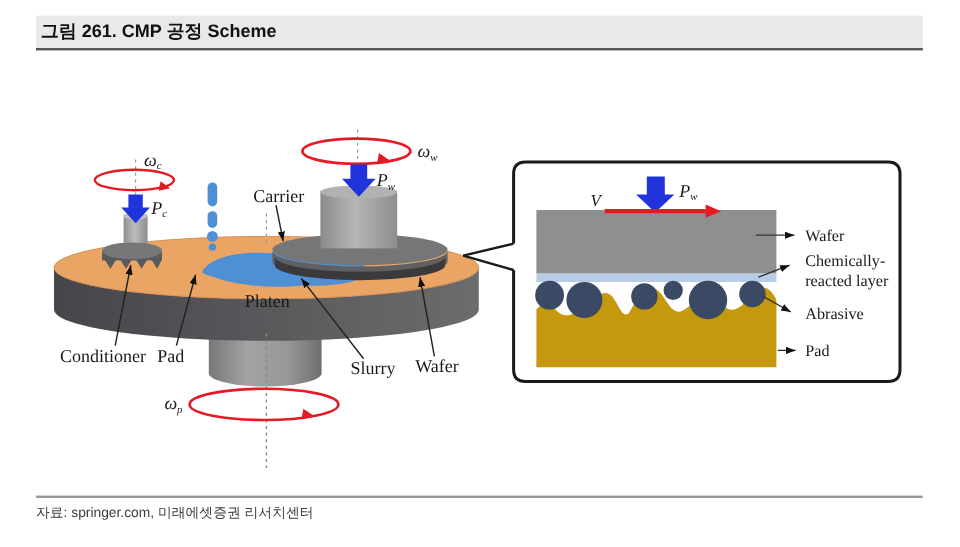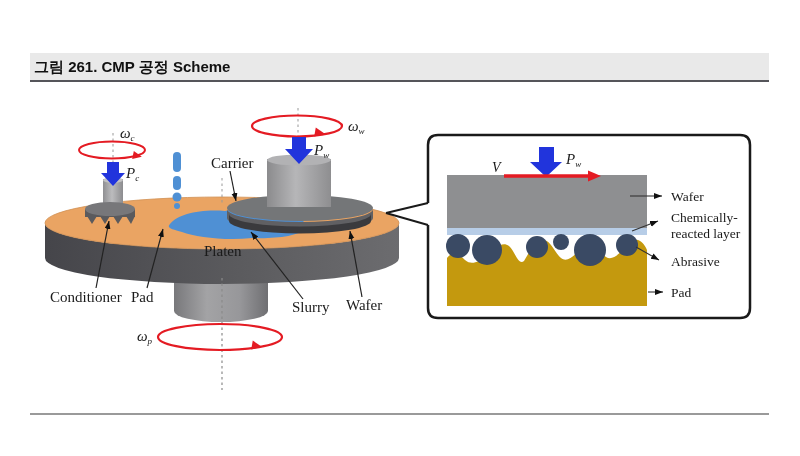--- a/index.html
+++ b/index.html
@@ -1,19 +1,19 @@
 <!DOCTYPE html>
 <html><head>
 <meta charset="utf-8">
 <style>
   html,body{margin:0;padding:0;background:#fff;}
   #screen{position:relative;width:800px;height:456px;background:#fff;overflow:hidden;
           font-family:"Liberation Sans",sans-serif;}
   #title-bar{position:absolute;left:30px;top:13px;width:739px;height:29px;background:#e9e9e9;
-             border-bottom:2px solid #55555a;box-sizing:border-box;margin-top:40px;}
+             border-bottom:2px solid #55555a;box-sizing:border-box;}
   #title-bar .t{position:absolute;left:4px;top:0;line-height:27px;font-size:15px;font-weight:bold;color:#111;}
   #footer-line{position:absolute;left:30px;top:413px;width:739px;border-top:2px solid #9a9a9a;}
   #footer-text{position:absolute;left:30px;top:420px;font-size:11.5px;color:#3c3c3c;}
   svg text{font-family:"Liberation Serif",serif;fill:#1a1a1a;}
   .sym{font-style:italic;}
 </style>
 </head>
 <body>
 
 <div id="screen">
@@ -159,13 +159,14 @@
 
       <line x1="636" y1="247" x2="659" y2="260" stroke="#333" stroke-width="1.1" marker-end="url(#ah)"></line>
       <text x="671" y="266" font-size="13.5">Abrasive</text>
 
       <line x1="648" y1="292" x2="663" y2="292" stroke="#333" stroke-width="1.1" marker-end="url(#ah)"></line>
       <text x="671" y="297" font-size="13.5">Pad</text>
     </g>
   </svg>
 
   <div id="footer-line"></div>
+  <div id="footer-text">자료: springer.com, 미래에셋증권 리서치센터</div>
 </div>
 
 </body></html>

